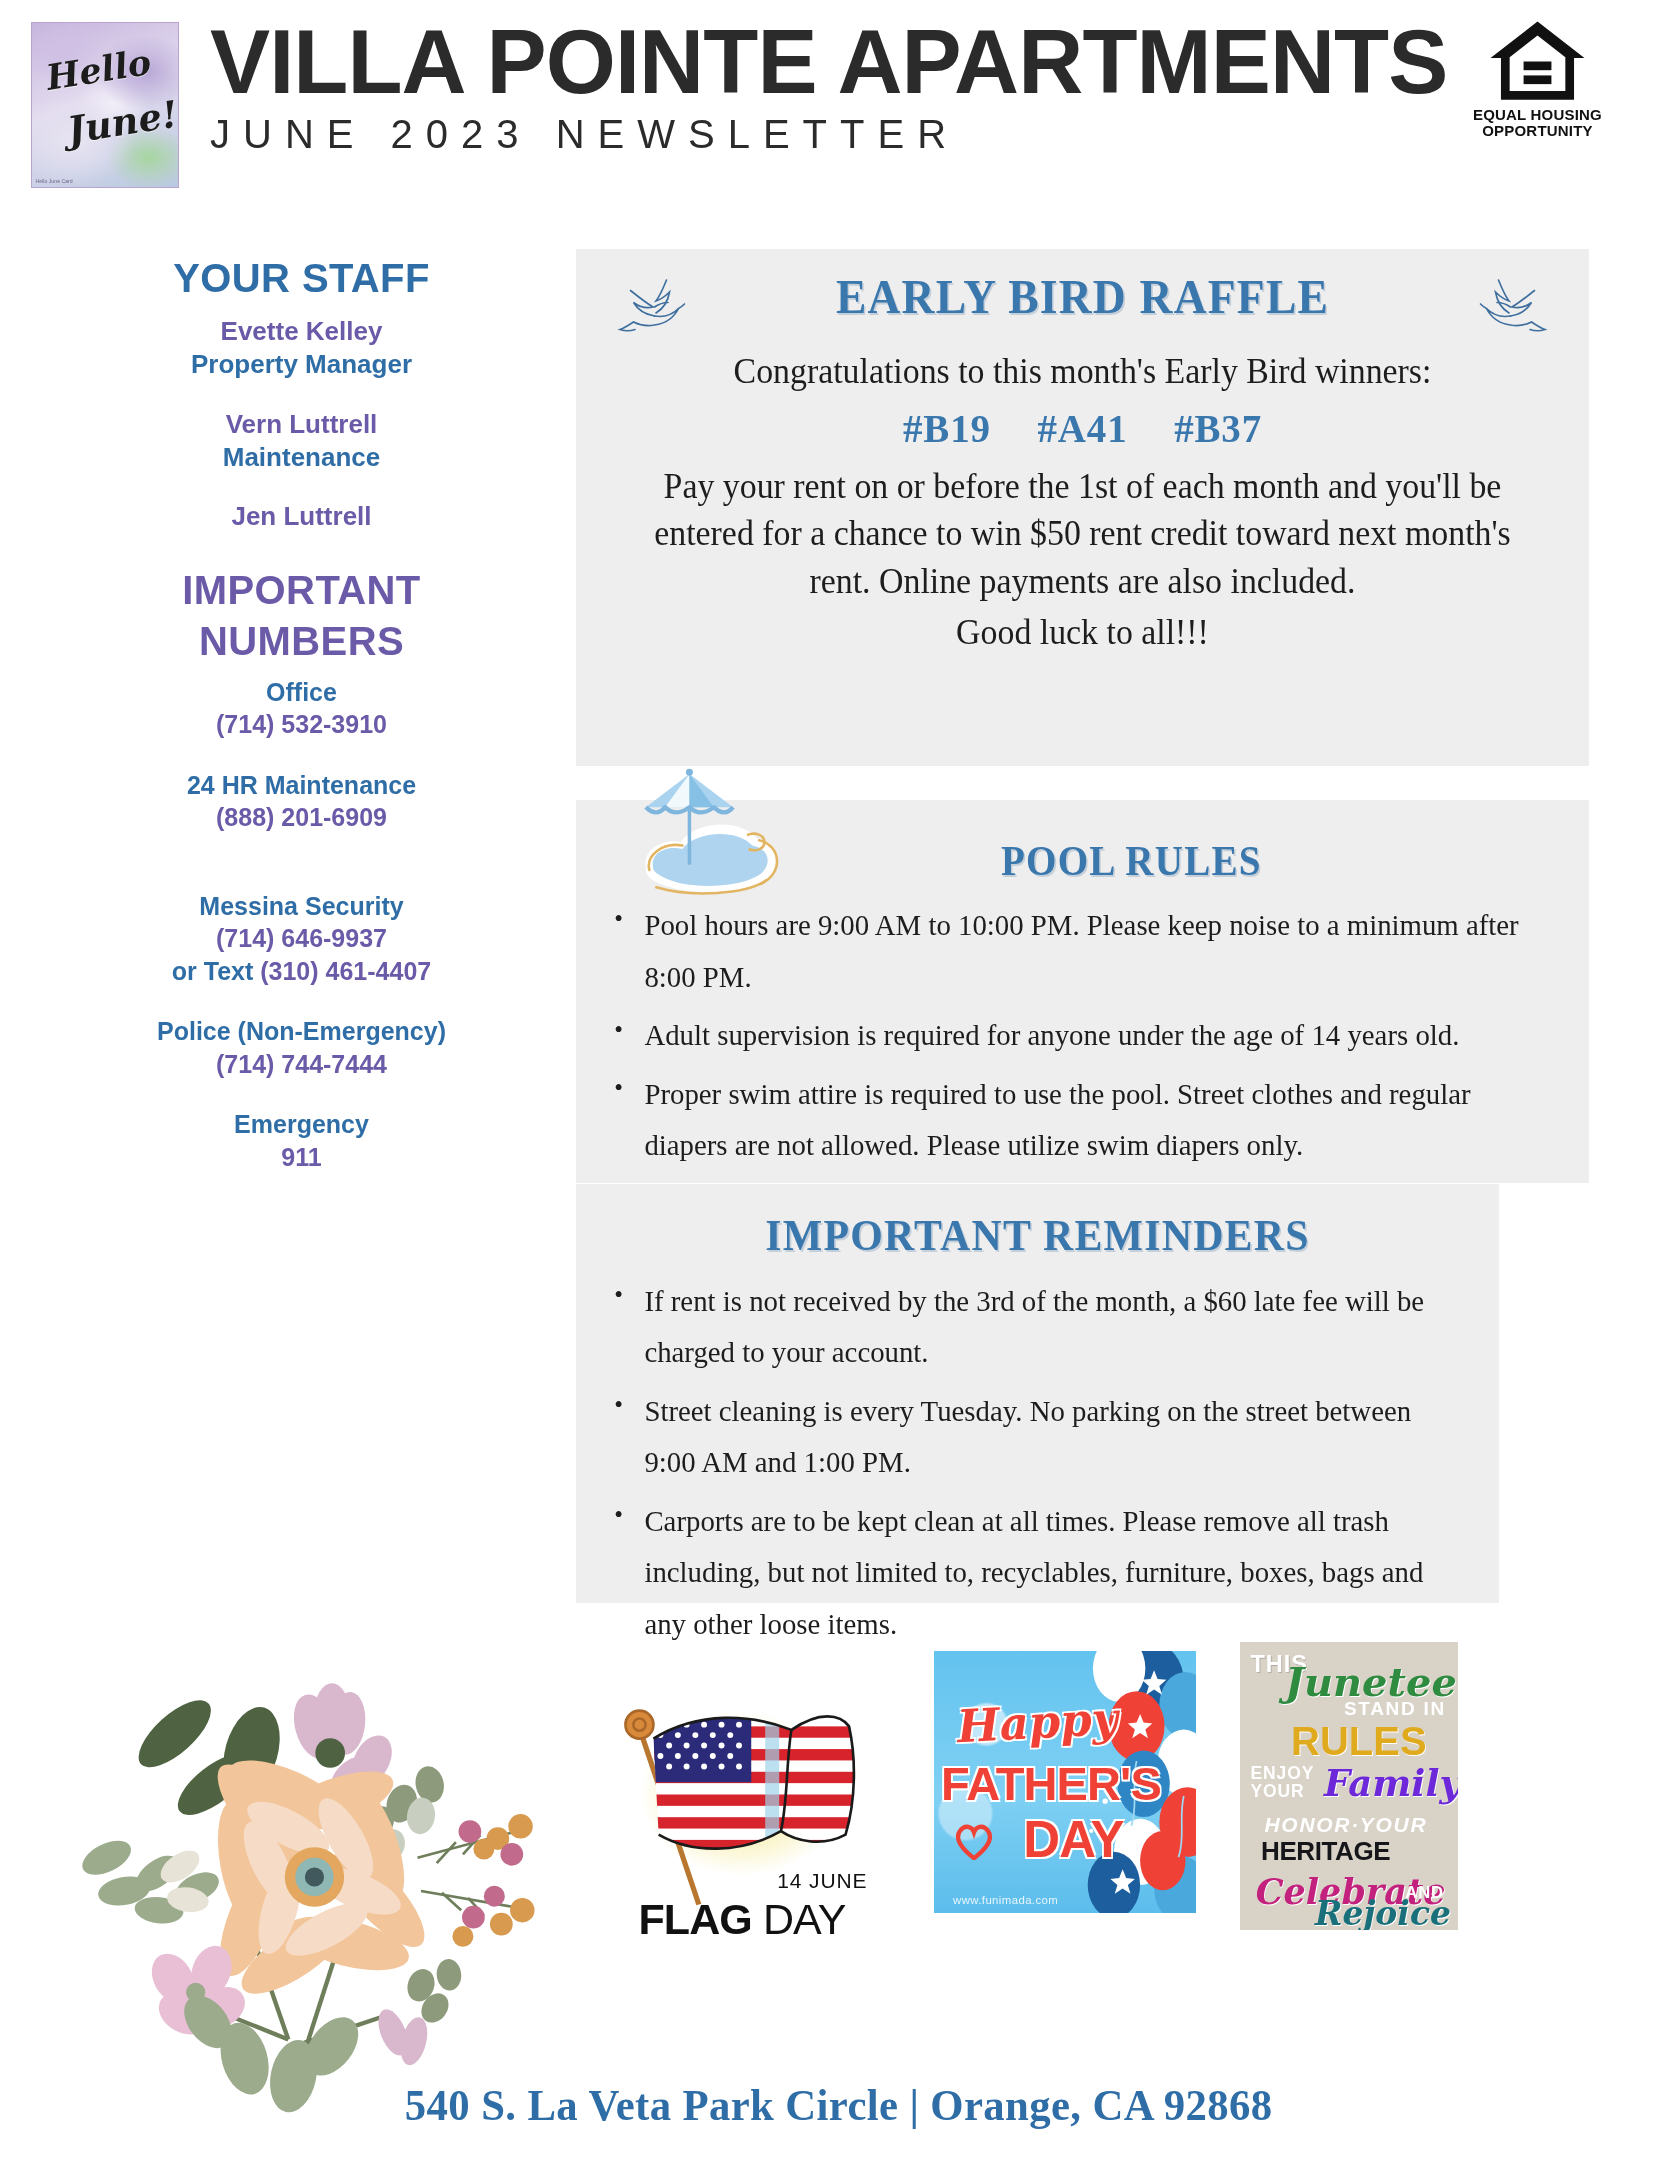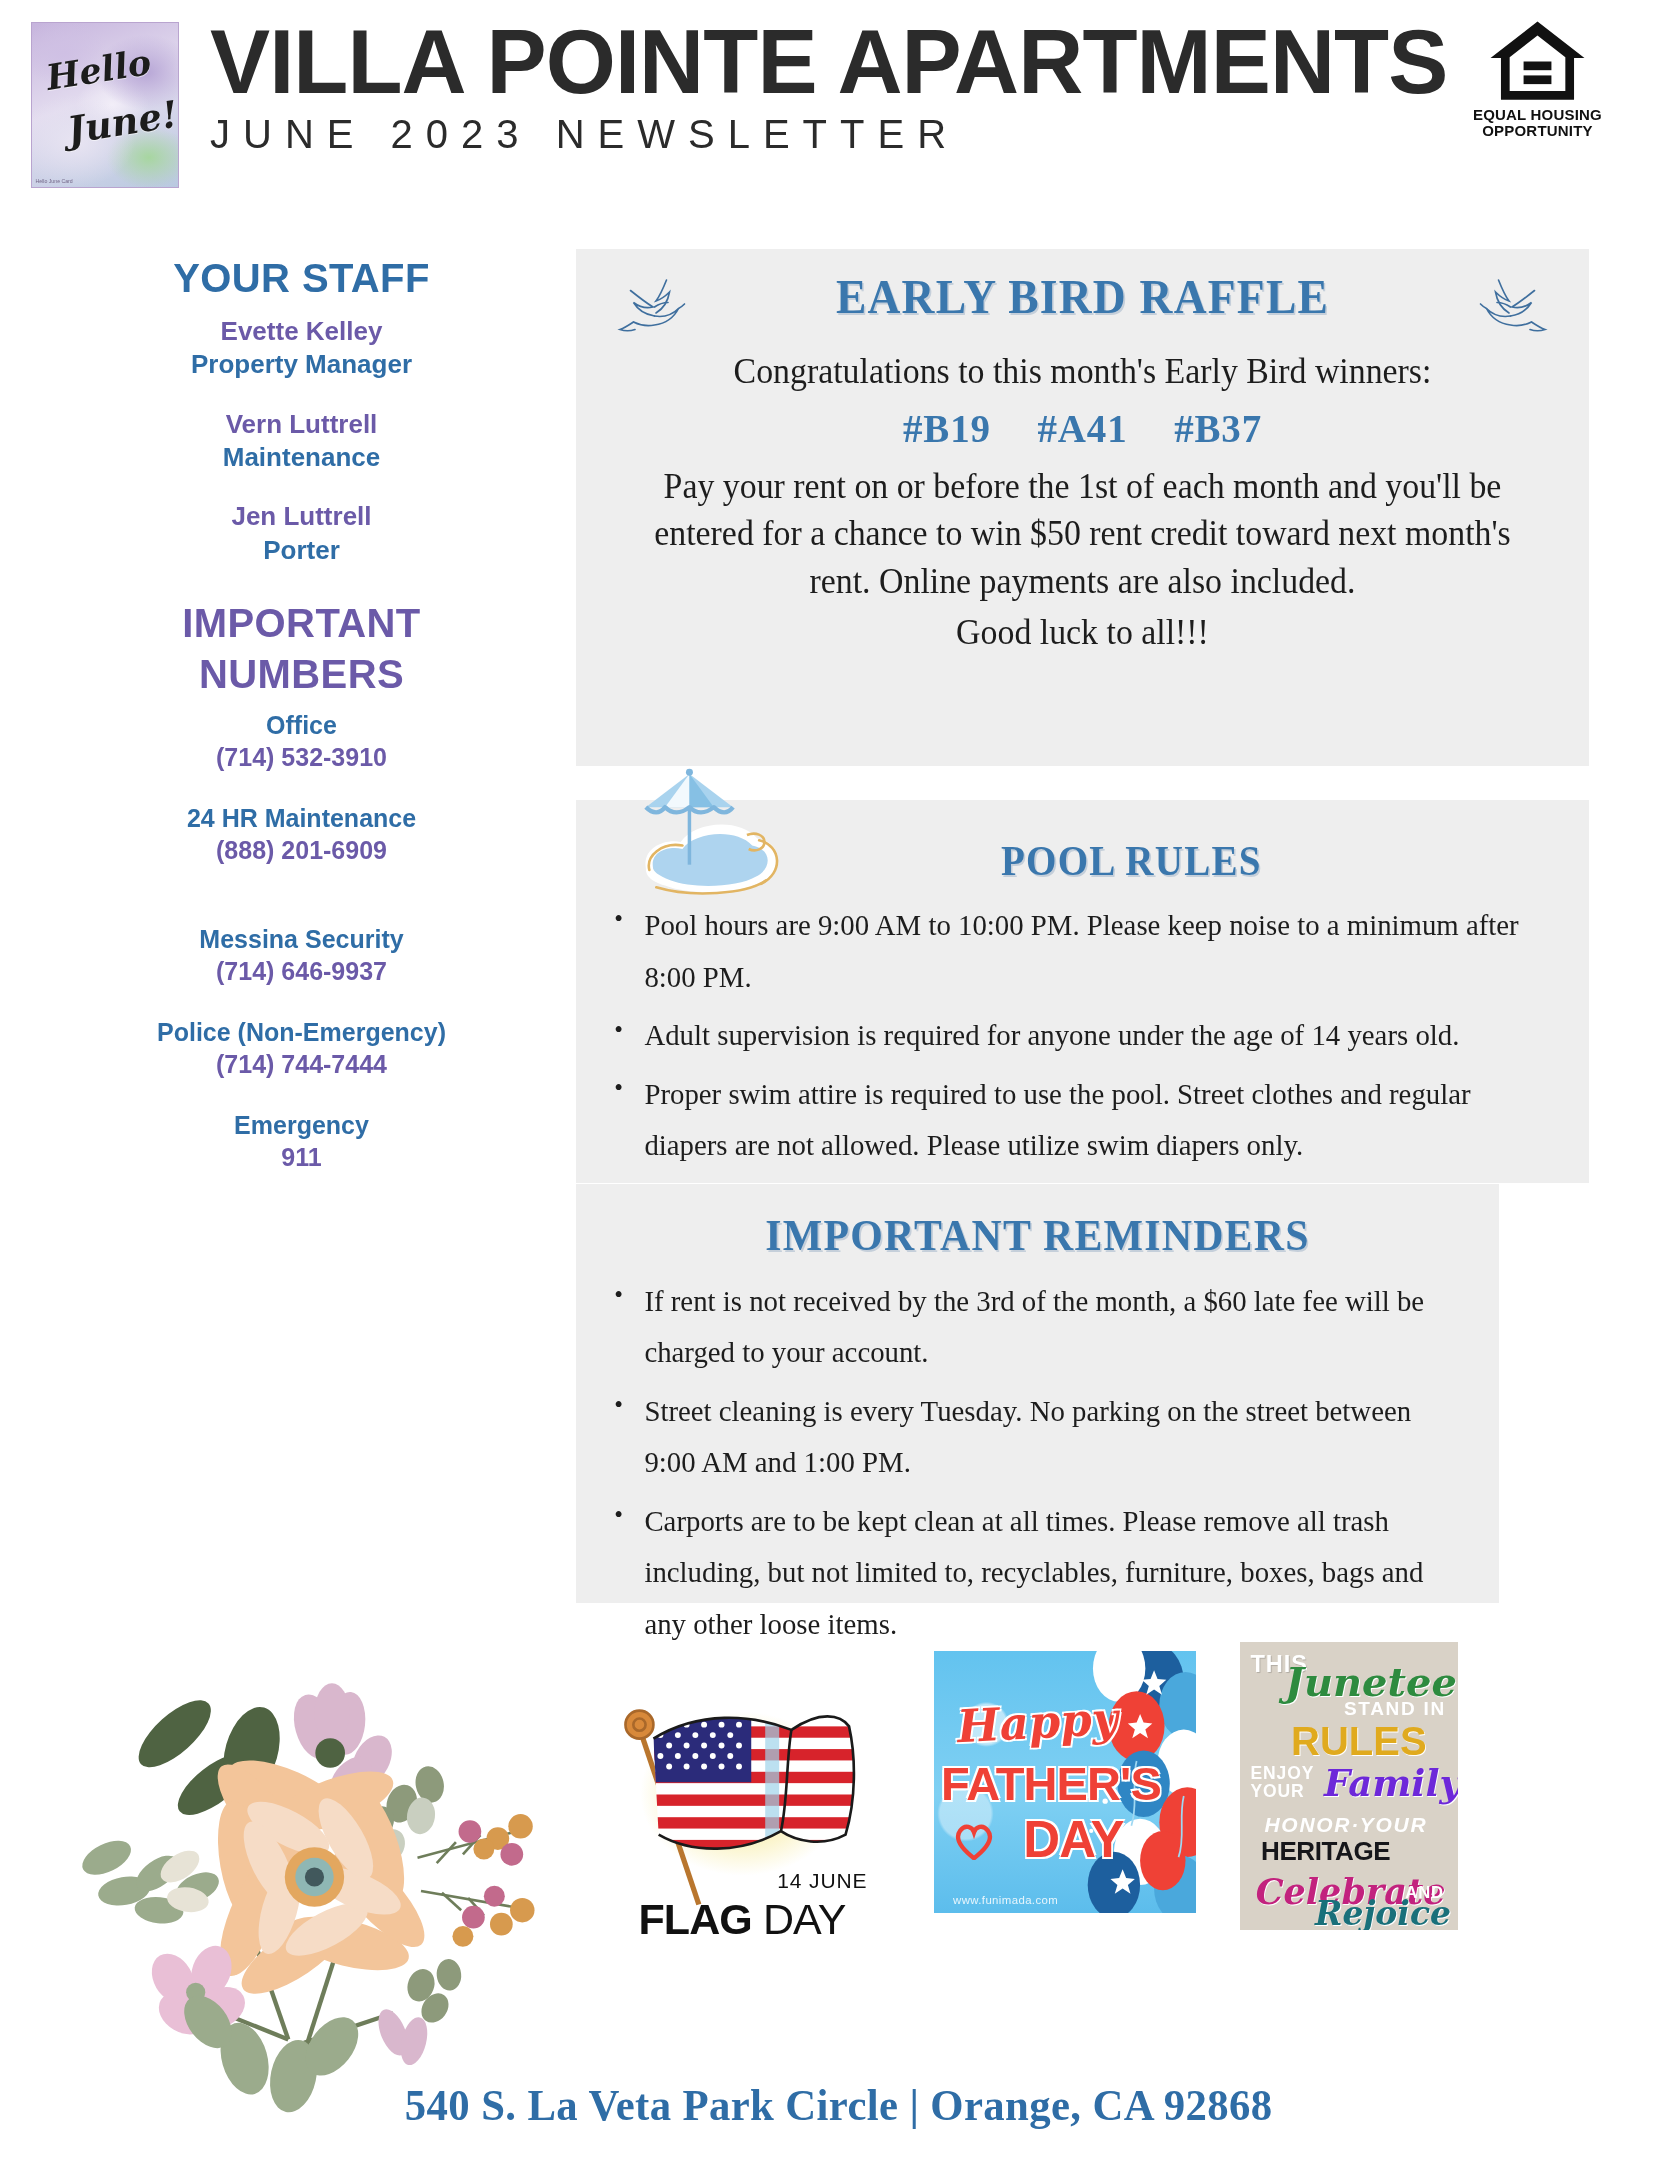--- a/index.html
+++ b/index.html
@@ -293,21 +293,20 @@
         <div class="staff-role">Property Manager</div>
       </div>
       <div class="staff-gap"></div>
       <div>
         <div class="staff-name">Vern Luttrell</div>
         <div class="staff-role">Maintenance</div>
       </div>
       <div class="staff-gap"></div>
       <div>
         <div class="staff-name">Jen Luttrell</div>
-        <div class="staff-role">Porter</div>
       </div>
     </div>
 
     <div class="numbers-head">
       <div class="col-heading-purple">IMPORTANT</div>
       <div class="col-heading-purple">NUMBERS</div>
     </div>
 
     <div class="num-list">
       <div>
@@ -320,20 +319,21 @@
         <div class="num-label">24 HR Maintenance</div>
         <div class="num-value">(888) 201-6909</div>
       </div>
       <div class="num-gap"></div>
 
       <div class="num-gap"></div>
 
       <div>
         <div class="num-label">Messina Security</div>
         <div class="num-value">(714) 646-9937</div>
+        <div class="num-value"><span class="mixed-lead">or Text </span><span>(310) 461-4407</span></div>
       </div>
       <div class="num-gap"></div>
 
       <div>
         <div class="num-label">Police (Non-Emergency)</div>
         <div class="num-value">(714) 744-7444</div>
       </div>
       <div class="num-gap"></div>
 
       <div>

